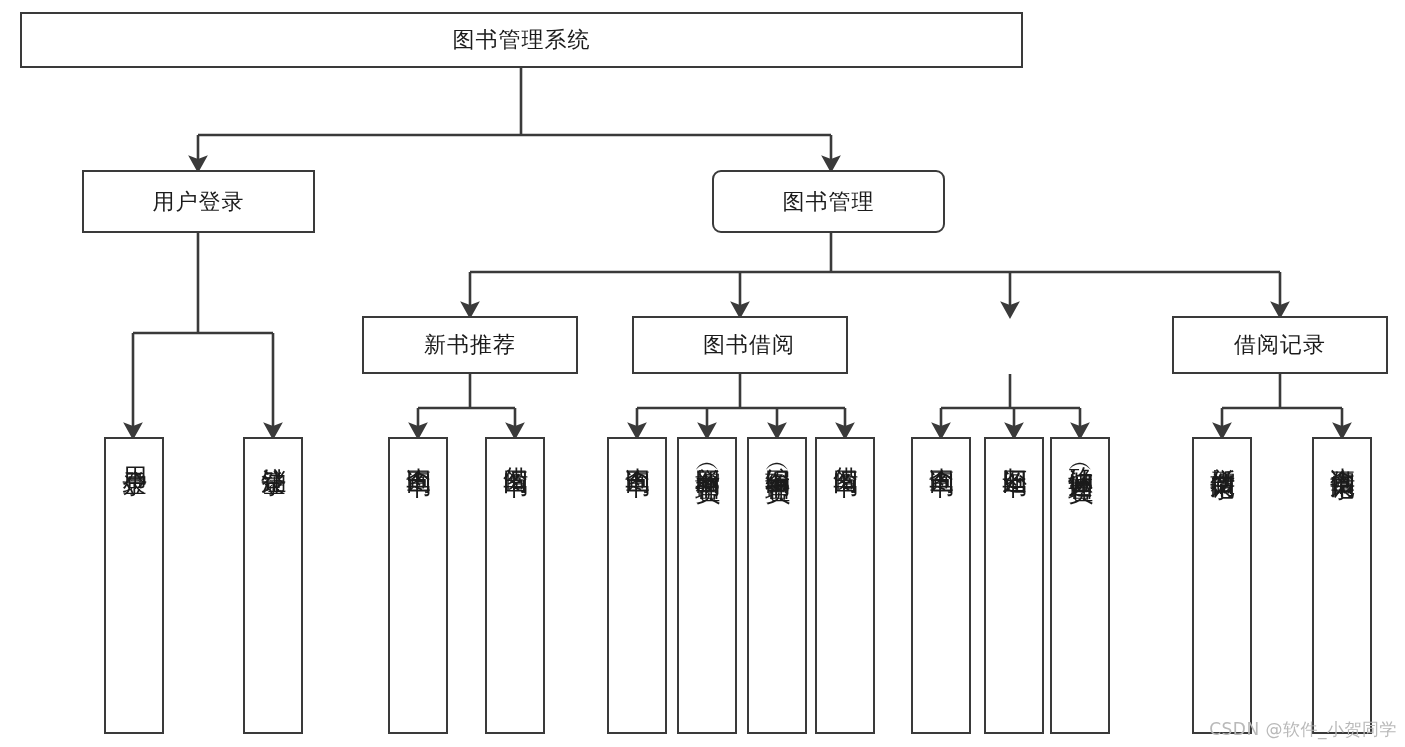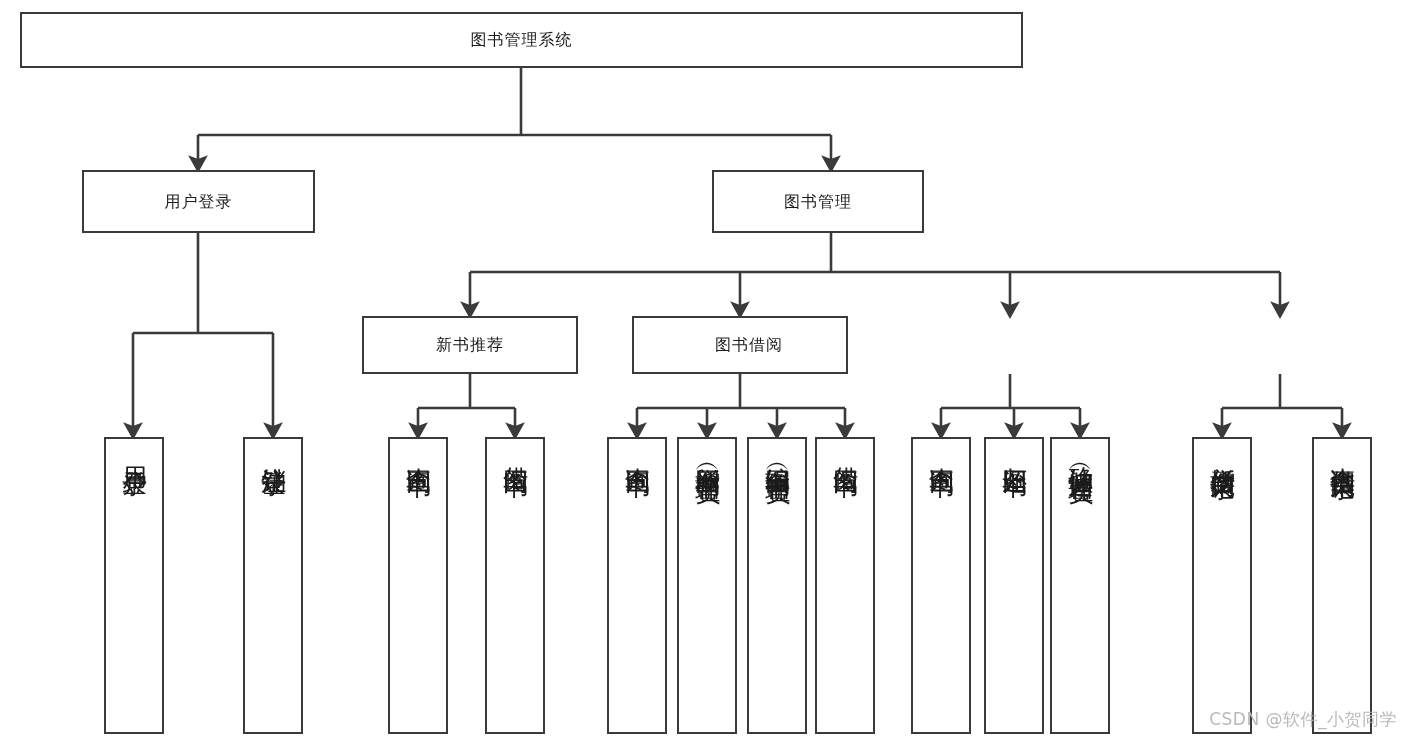--- a/index.html
+++ b/index.html
@@ -26,21 +26,21 @@
     position:absolute;
     box-sizing:border-box;
     background:#ffffff;
     border:2px solid #3a3a3a;
     display:flex;
     align-items:center;
     justify-content:center;
     color:#1b1b1b;
   }
   .node.h{
-    font-size:16px;
+    font-size:22px;
     letter-spacing:1px;
     line-height:1;
   }
   .node.h .lbl{white-space:nowrap;}
   .node.v{
     padding:8px 0;
     align-items:flex-start;
     justify-content:center;
   }
   .node.v .lbl{
@@ -48,21 +48,21 @@
     text-orientation:upright;
     font-size:25px;
     line-height:1.22;
     letter-spacing:2px;
     white-space:nowrap;
     display:block;
   }
   #watermark{
     position:absolute;
     right:8px;
-    bottom:16px;
+    bottom:6px;
     font-size:17px;
     color:#b9b9b9;
     letter-spacing:0.5px;
     white-space:nowrap;
     user-select:none;
   }
 </style>
 </head>
 <body>
 
@@ -119,29 +119,32 @@
     </g>
   </svg>
 
   <div class="node h" id="n-root" style="left: 20px; top: 12px; width: 1003px; height: 56px;">
     <span class="lbl">图书管理系统</span>
   </div>
 
   <div class="node h" id="n-l2-0" style="left: 82px; top: 170px; width: 233px; height: 63px;">
     <span class="lbl">用户登录</span>
   </div>
-  <div class="node h" id="n-l2-1" style="left: 712px; top: 170px; width: 212px; height: 63px;">
+  <div class="node h" id="n-l2-1" style="left: 712px; top: 170px; width: 233px; height: 63px; border-radius: 9px;">
     <span class="lbl">图书管理</span>
   </div>
 
   <div class="node h" id="n-l3-0" style="left: 362px; top: 316px; width: 216px; height: 58px;">
     <span class="lbl">新书推荐</span>
   </div>
   <div class="node h" id="n-l3-1" style="left: 632px; top: 316px; width: 216px; height: 58px; padding-left: 18px;">
     <span class="lbl">图书借阅</span>
+  </div>
+  <div class="node h" id="n-l3-3" style="left: 1172px; top: 316px; width: 216px; height: 58px;">
+    <span class="lbl">借阅记录</span>
   </div>
 
   <div class="node v" id="n-lf-0" style="left: 104px; top: 437px; width: 60px; height: 297px;">
     <span class="lbl">用户登录</span>
   </div>
   <div class="node v" id="n-lf-1" style="left: 243px; top: 437px; width: 60px; height: 297px;">
     <span class="lbl">注销登录</span>
   </div>
   <div class="node v" id="n-lf-2" style="left: 388px; top: 437px; width: 60px; height: 297px;">
     <span class="lbl">查询图书</span>

